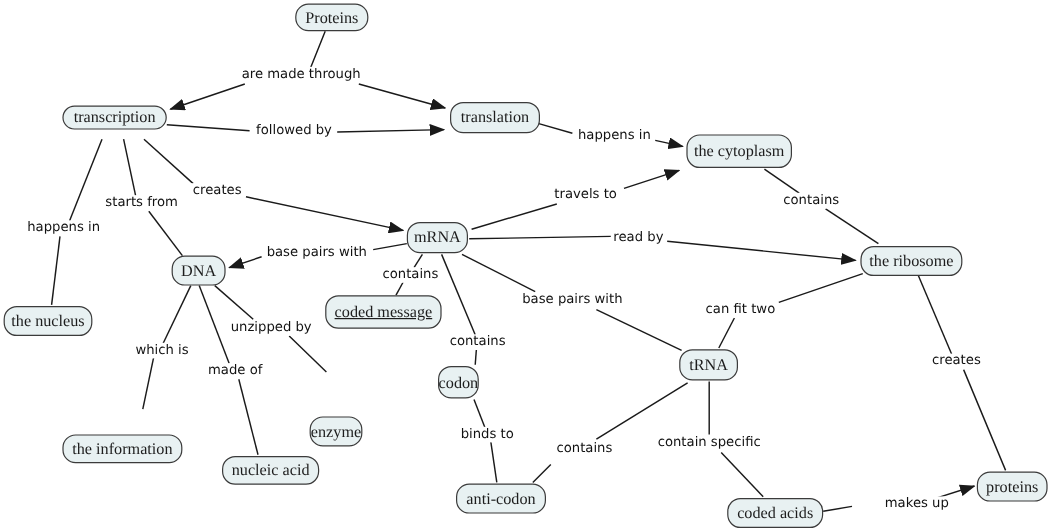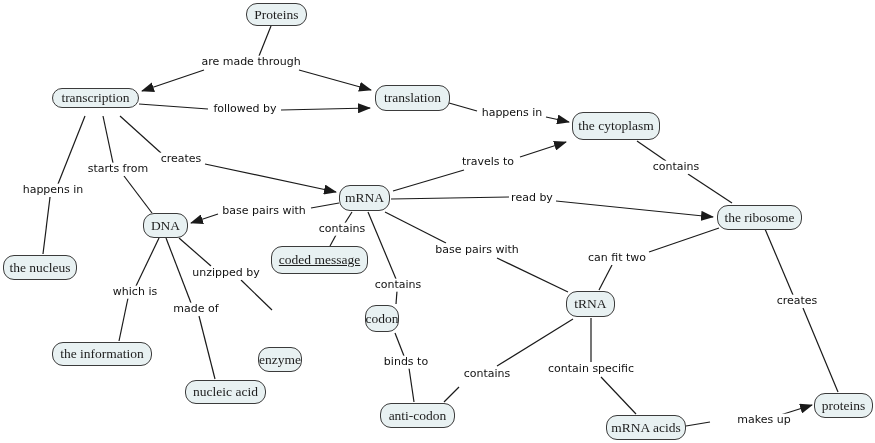--- a/index.html
+++ b/index.html
@@ -115,22 +115,22 @@
       <div class="link-label" style="left: 740px; top: 420px; margin-left: 24px;">makes up</div>
       <div class="node" style="left: 246px; top: 3px; width: 61px; height: 23px;">Proteins</div>
       <div class="node" style="left: 52px; top: 88px; width: 87px; height: 20px;">transcription</div>
       <div class="node" style="left: 375px; top: 85px; width: 75px; height: 26px;">translation</div>
       <div class="node" style="left: 572px; top: 112px; width: 88px; height: 28px;">the cytoplasm</div>
       <div class="node" style="left: 339px; top: 185px; width: 51px; height: 26px;">mRNA</div>
       <div class="node" style="left: 143px; top: 213px; width: 45px; height: 25px;">DNA</div>
       <div class="node" style="left: 3px; top: 255px; width: 74px; height: 25px;">the nucleus</div>
       <div class="node" style="left: 271px; top: 246px; width: 97px; height: 28px; text-decoration: underline;">coded message</div>
       <div class="node" style="left: 717px; top: 205px; width: 85px; height: 25px;">the ribosome</div>
-      <div class="node" style="left: 52px; top: 342px; width: 100px; height: 24px;">the information</div>
+      <div class="node" style="left: 52px; top: 362px; width: 100px; height: 24px;">the information</div>
       <div class="node" style="left: 258px; top: 311px; width: 44px; height: 25px; margin-top: 36px;">enzyme</div>
       <div class="node" style="left: 185px; top: 380px; width: 81px; height: 24px;">nucleic acid</div>
       <div class="node" style="left: 365px; top: 305px; width: 34px; height: 27px;">codon</div>
       <div class="node" style="left: 566px; top: 291px; width: 49px; height: 26px;">tRNA</div>
       <div class="node" style="left: 380px; top: 403px; width: 75px; height: 25px;">anti-codon</div>
-      <div class="node" style="left: 606px; top: 415px; width: 80px; height: 25px;">mRNA acids</div>
+      <div class="node" style="left: 606px; top: 415px; width: 80px; height: 25px;">coded acids</div>
       <div class="node" style="left: 814px; top: 393px; width: 59px; height: 25px;">proteins</div>
     </div>
 </div>
 
 </body></html>

